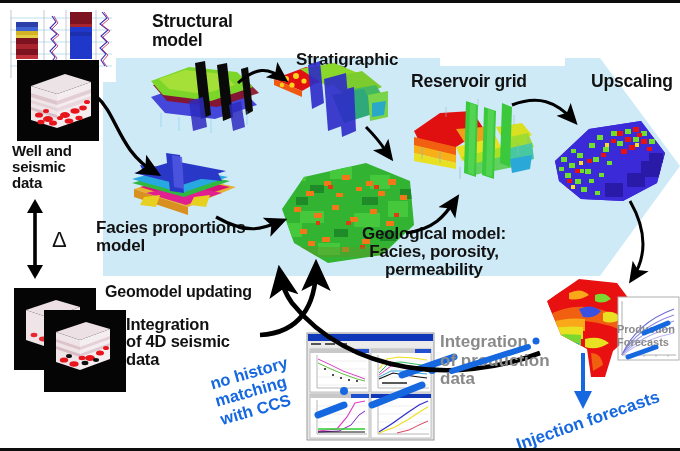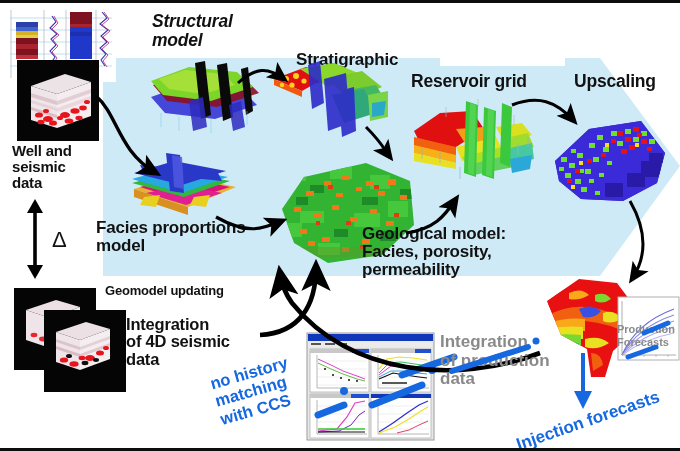--- a/index.html
+++ b/index.html
@@ -142,26 +142,26 @@
       <ellipse cx="68" cy="70" rx="3.4" ry="2.2"></ellipse>
         <ellipse cx="92" cy="60" rx="3" ry="2"></ellipse>
     </g>
     <g fill="#101010">
       <ellipse cx="55" cy="68" rx="3" ry="2"></ellipse>
         <ellipse cx="71" cy="75" rx="3.4" ry="2.2"></ellipse>
       <ellipse cx="82" cy="72" rx="3" ry="1.9"></ellipse>
     </g>
   </svg>
 
-  <div class="lbl" style="left:105px;top:281px;font-size:13px;">Geomodel updating</div>
+  <div class="lbl" style="left:105px;top:281px;font-size:16px;">Geomodel updating</div>
   <div class="lbl" style="left:126px;top:313px;font-size:16.5px;">Integration
 of 4D seismic
 data</div>
 
-  <div class="lbl" style="left:152px;top:9px;font-size:17.5px;font-style:italic;">Structural
+  <div class="lbl" style="left:152px;top:9px;font-size:17.5px;">Structural
 model</div>
   <svg class="abs" style="left:145px;top:58px;width:125px;height:82px;">
     <polygon points="6,36 46,22 96,28 112,44 70,58 20,52" fill="#3a38d8" opacity=".92"></polygon>
     <polygon points="8,24 48,10 98,16 114,32 72,46 22,40" fill="#8b1020" opacity=".9"></polygon>
     <polygon points="6,20 44,6 92,11 108,26 66,40 18,34" fill="#7cd62a"></polygon>
     <polygon points="14,18 40,9 78,13 90,24 58,33 24,28" fill="#a4e038"></polygon>
     <g fill="#0a0a0a">
       <polygon points="50,2 60,0 66,54 56,58"></polygon>
       <polygon points="72,4 82,2 88,56 78,60"></polygon>
       <polygon points="96,8 103,6 108,50 101,54"></polygon>
@@ -280,21 +280,21 @@
         <rect x="76" y="70" width="5" height="4"></rect>
           <rect x="124" y="62" width="5" height="4"></rect>
         <rect x="46" y="70" width="4" height="4"></rect>
           <rect x="90" y="94" width="5" height="4"></rect>
       </g>
       <g fill="#5a9a2a" opacity=".5">
         <rect x="0" y="96" width="150" height="10"></rect>
       </g>
     </g>
   </svg>
-  <div class="lbl" style="left:362px;top:222px;font-size:17px;">Geological model:
+  <div class="lbl" style="left:362px;top:222px;font-size:17px;text-align:center;">Geological model:
 Facies, porosity,
 permeability</div>
 
   <div class="lbl" style="left:411px;top:69px;font-size:17.5px;">Reservoir grid</div>
   <svg class="abs" style="left:410px;top:94px;width:126px;height:86px;">
     <polygon points="4,34 30,16 62,14 74,32 46,50 12,50" fill="#e01010"></polygon>
     <polygon points="4,40 46,50 46,60 4,50" fill="#f06010"></polygon>
     <polygon points="4,48 46,58 46,66 4,56" fill="#f8b018"></polygon>
     <polygon points="4,56 46,66 46,72 4,64" fill="#e8e020"></polygon>
     <polygon points="46,32 74,30 86,40 60,54" fill="#f0a018"></polygon>
@@ -321,21 +321,21 @@
         <line x1="108" y1="46" x2="108" y2="58"></line>
       <line x1="118" y1="40" x2="118" y2="50"></line>
     </g>
     <g stroke="#9cb8c0" stroke-width="0.6">
       <line x1="36" y1="10" x2="36" y2="20"></line>
         <line x1="68" y1="2" x2="68" y2="10"></line>
       <line x1="104" y1="18" x2="104" y2="28"></line>
     </g>
   </svg>
 
-  <div class="lbl" style="left:574px;top:69px;font-size:17.5px;text-align:right;">Upscaling</div>
+  <div class="lbl" style="left:591px;top:69px;font-size:17.5px;text-align:right;">Upscaling</div>
   <svg class="abs" style="left:545px;top:110px;width:126px;height:96px;">
     <defs>
       <clipPath id="upclip">
         <polygon points="10,48 44,16 96,8 120,40 112,70 78,88 36,86 14,68"></polygon>
       </clipPath>
     </defs>
     <polygon points="10,48 44,16 96,8 120,40 112,70 78,88 36,86 14,68" fill="#3a2ad8"></polygon>
     <g clip-path="url(#upclip)">
       <g fill="#3a2ad8">
           <rect x="0" y="0" width="130" height="96"></rect>

